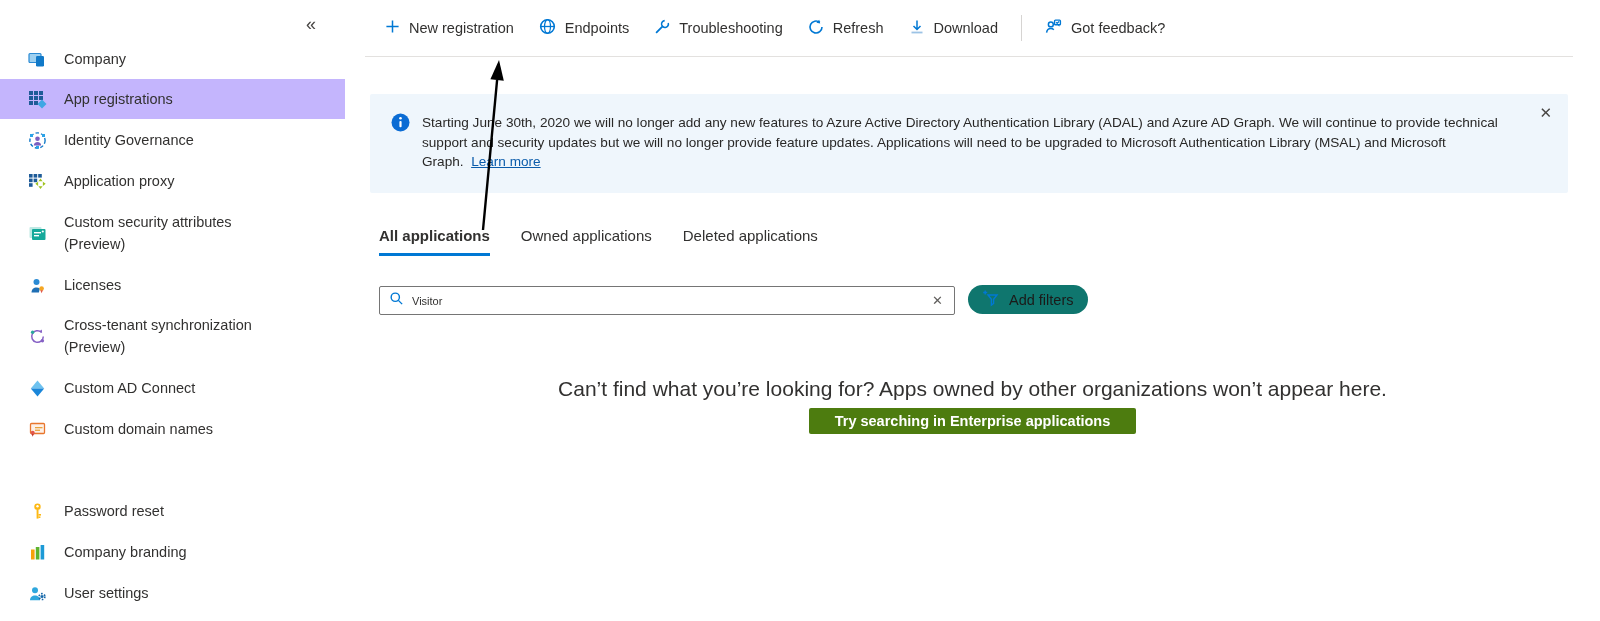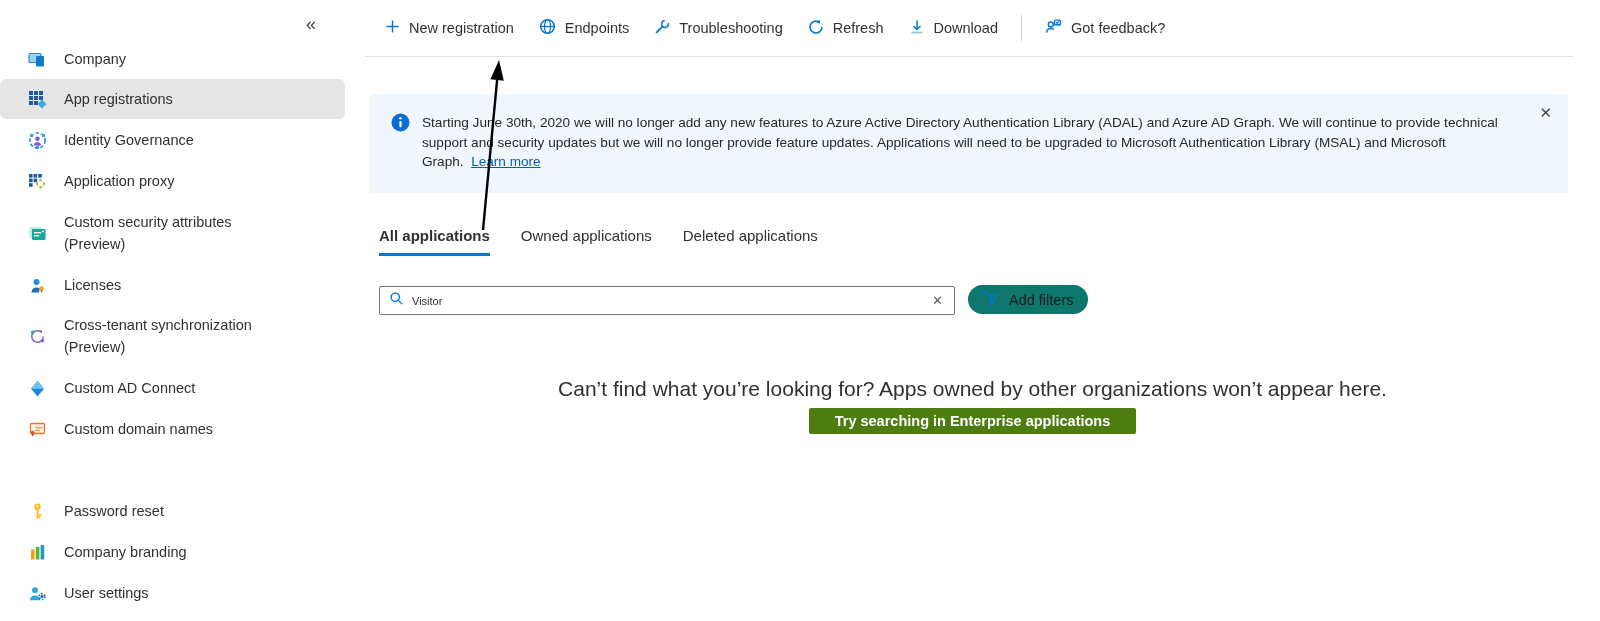--- a/index.html
+++ b/index.html
@@ -6,21 +6,21 @@
   html,body { width:1600px; height:621px; background:#fff; overflow:hidden;
     font-family:"Liberation Sans","DejaVu Sans",sans-serif; color:#323130; }
   .stage { position:relative; width:1600px; height:621px; background:#fff; }
 
   
   .sidebar { position:absolute; left:0; top:0; width:345px; height:621px; background:#fff; }
   .collapse-btn { position:absolute; left:306px; top:14px; font-size:18px; color:#484644; cursor:pointer; }
   .nav-item { position:absolute; left:0; width:345px; height:40px; display:flex; align-items:center;
     gap:17px; padding-left:28px; font-size:14.5px; color:#323130; cursor:pointer; }
   .nav-item.two-line { height:56px; }
-  .nav-item.selected { background:#e5e5e5;border-radius:6px; }
+  .nav-item.selected { background:#c4b5fd; }
   .nav-item .nicon { width:19px; height:19px; flex-shrink:0; }
   .nav-item .nlabel { max-width:218px; line-height:1.55; }
 
   
   .main { position:absolute; left:345px; top:0; width:1255px; height:621px; }
 
   .commandbar { position:absolute; left:20px; top:0; width:1208px; height:57px;
     border-bottom:1px solid #e3e1df; display:flex; align-items:center; gap:5px; padding-left:10px; }
   .cmd-item { display:flex; align-items:center; gap:9px; padding:0 10px; height:100%;
     font-size:14.5px; color:#323130; cursor:pointer; white-space:nowrap; }

